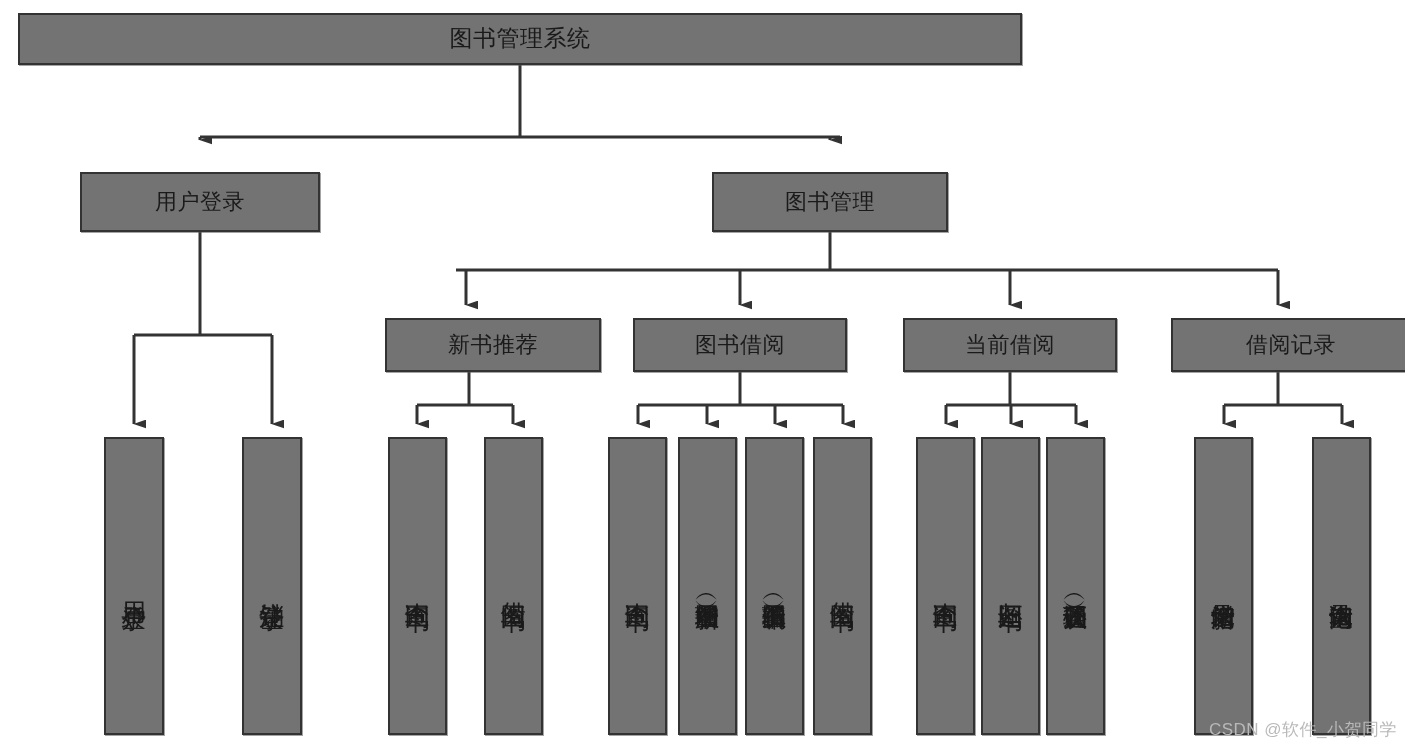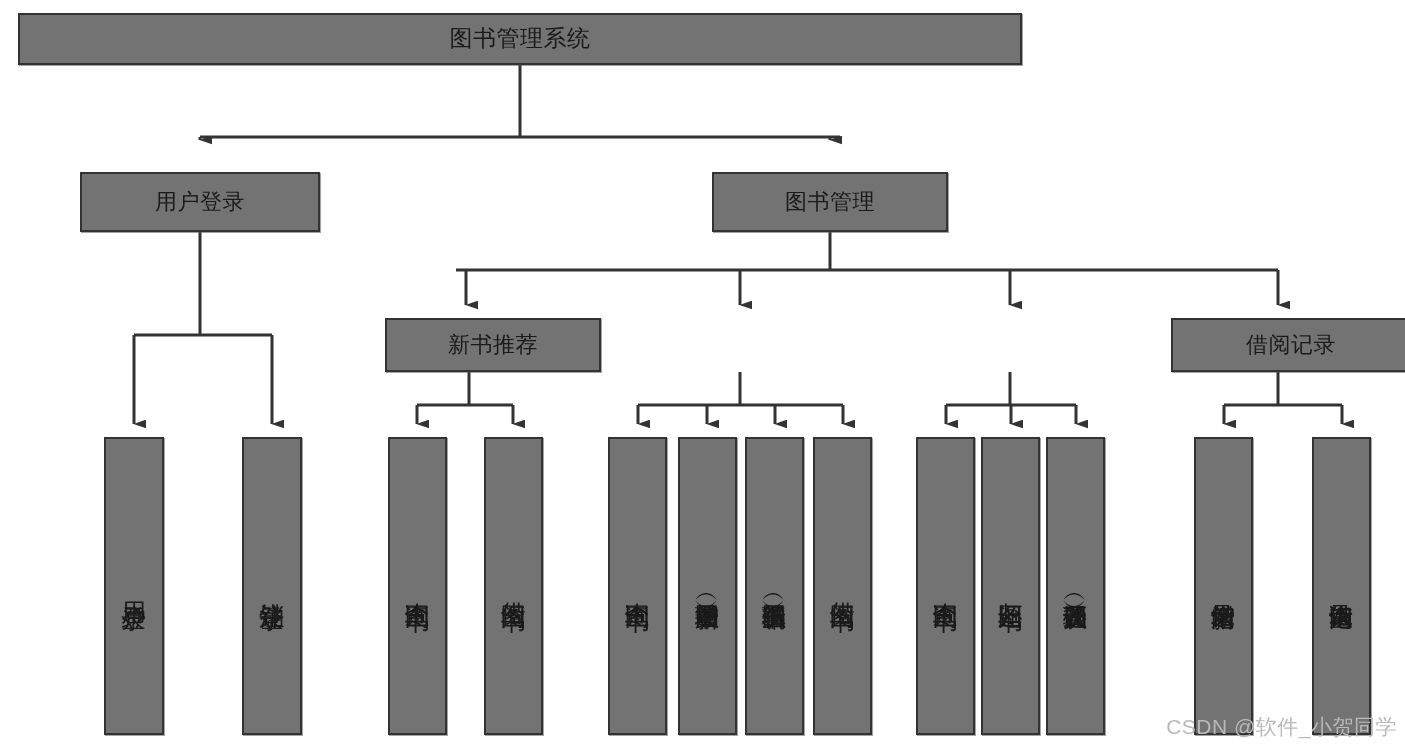--- a/index.html
+++ b/index.html
@@ -67,21 +67,21 @@
     white-space: nowrap;
   }
   .node.vert.tight .node-label {
     font-size: 24px;
     letter-spacing: 0px;
   }
   .watermark {
     position: absolute;
     right: 8px;
     bottom: 6px;
-    font-size: 21px;
+    font-size: 17px;
     color: #b9b9b9;
     letter-spacing: 0.5px;
     z-index: 5;
     white-space: nowrap;
   }
 </style>
 </head>
 <body>
 
 <div id="diagram-canvas">
@@ -145,21 +145,27 @@
   </div>
 
   <div class="node horiz" style="left:712px; top:172px; width:236px; height:60px;font-family:Liberation Serif, serif;">
     <span class="node-label">图书管理</span>
   </div>
 
   <div class="node horiz" style="left:361px; top:318px; width:216px; height:54px;margin-left:24px;">
     <span class="node-label">新书推荐</span>
   </div>
 
-
+  <div class="node horiz" style="left:633px; top:318px; width:214px; height:54px;">
+    <span class="node-label">图书借阅</span>
+  </div>
+
+  <div class="node horiz" style="left:903px; top:318px; width:214px; height:54px;">
+    <span class="node-label">当前借阅</span>
+  </div>
 
   <div class="node horiz" style="left:1171px; top:318px; width:240px; height:54px;">
     <span class="node-label">借阅记录</span>
   </div>
 
   <div class="node vert" style="left:104px; top:437px; width:60px; height:298px;">
     <span class="node-label">用户登录</span>
   </div>
 
   <div class="node vert" style="left:242px; top:437px; width:60px; height:298px;">

